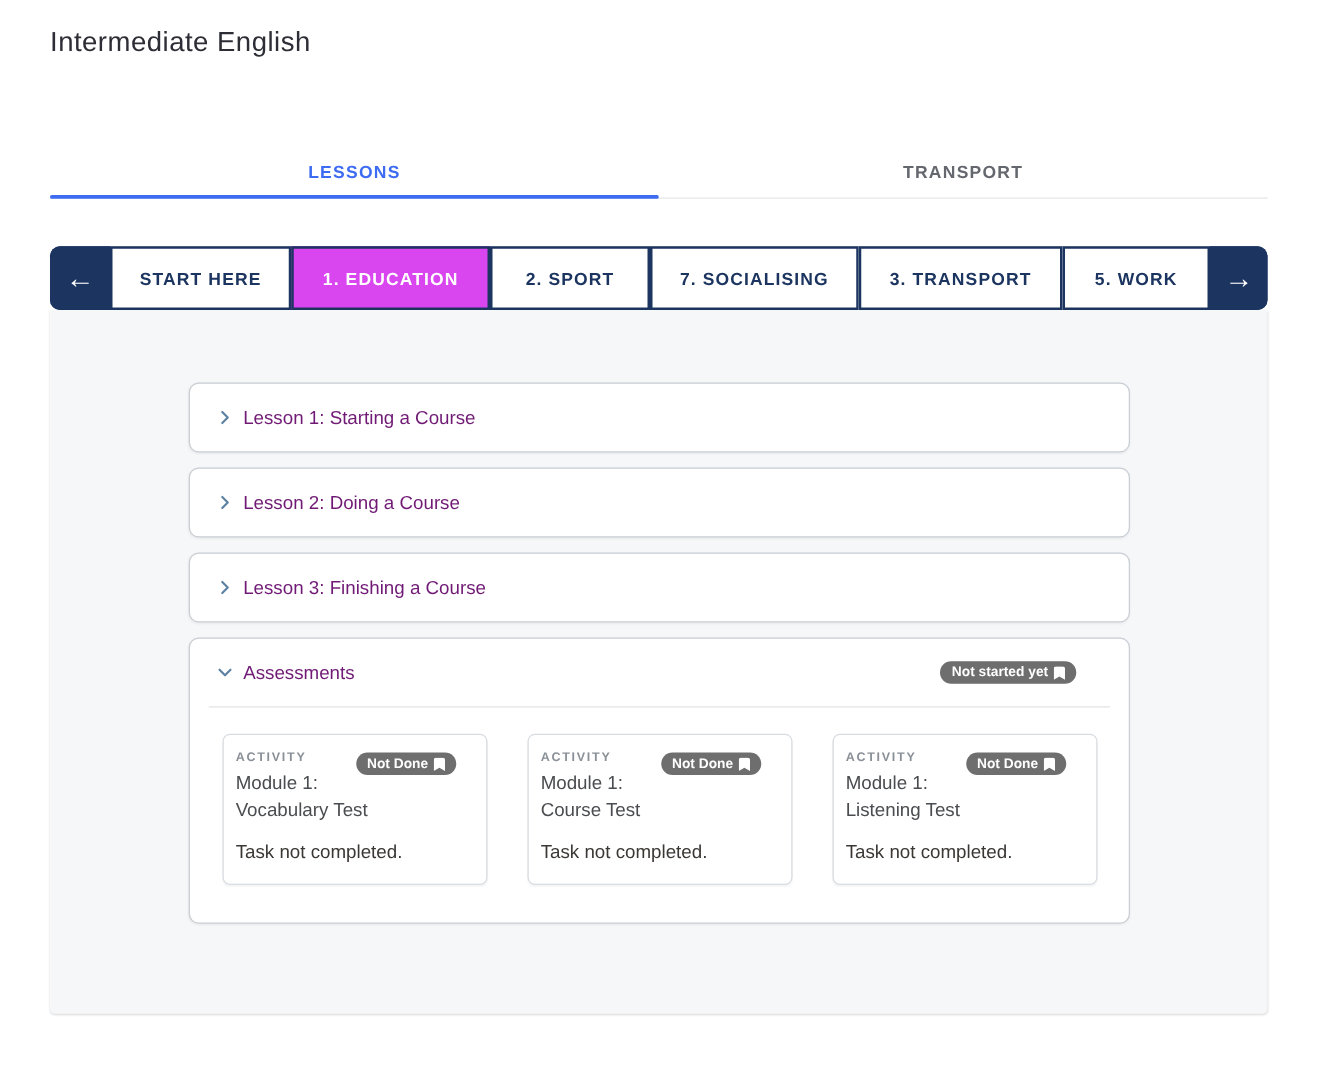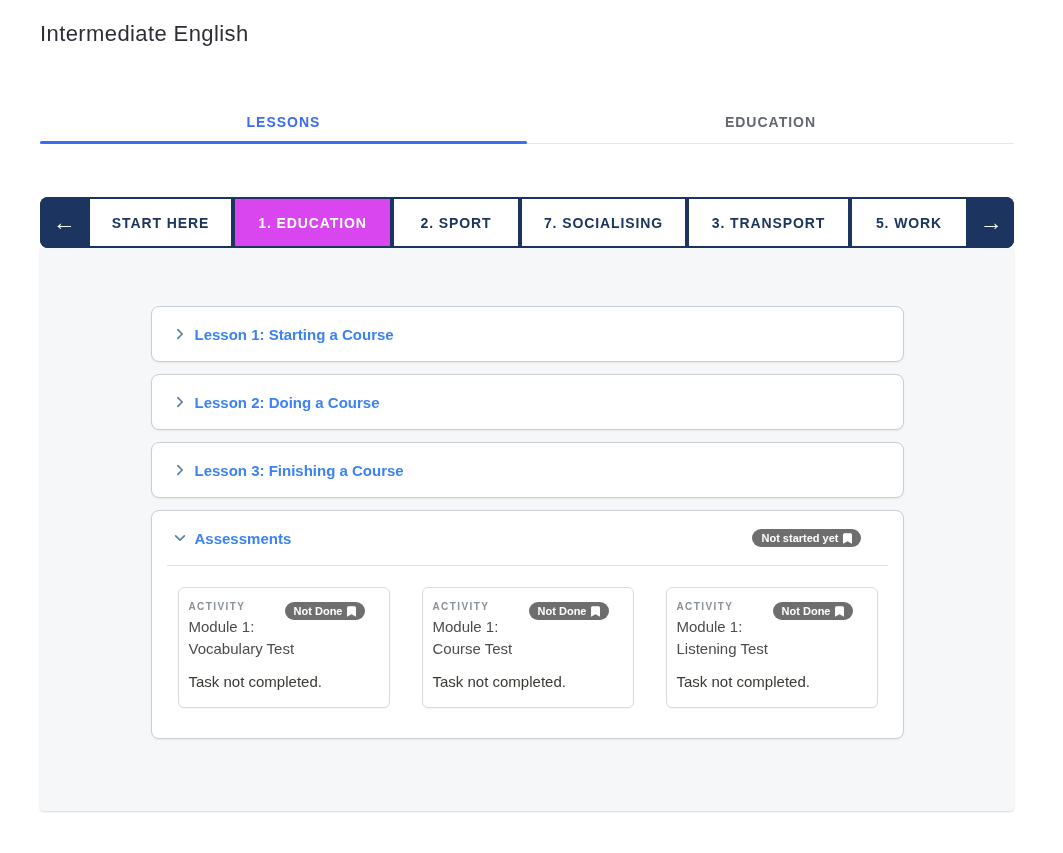--- a/index.html
+++ b/index.html
@@ -12,21 +12,21 @@
   .stage { position:relative; width:1063px; height:853px; }
 
   
   .page-title {
     position:absolute; left:40px; top:21px;
     font-size:22px; font-weight:500; letter-spacing:.4px; color:#2d2d35;
   }
 
   
   .view-tabs {
-    position:absolute; left:40px; top:100px; width:974px; height:44px;
+    position:absolute; left:40px; top:115px; width:974px; height:44px;
     display:flex; border-bottom:1px solid #e4e6e9;
   }
   .view-tab {
     flex:1 1 50%; display:flex; align-items:center; justify-content:center;
     font-size:14px; font-weight:600; letter-spacing:1px; cursor:pointer;
     position:relative; color:#64686e;
   }
   .view-tab.active { color:#3d6bf2; }
   .view-tab .indicator {
     position:absolute; left:0; right:0; bottom:-1px; height:3px;
@@ -71,21 +71,21 @@
     background:#ffffff; border:1px solid #c9ced4; border-radius:8px;
     box-shadow:0 1px 2px rgba(0,0,0,.06);
     margin-bottom:12px;
   }
   .acc-header {
     height:54px; display:flex; align-items:center;
     padding:0 42px 0 21px; cursor:pointer;
   }
   .acc-header .chev { flex:0 0 14px; height:14px; display:flex; align-items:center; }
   .acc-title {
-    margin-left:8px; font-size:15px; font-weight:700; color:#3b82f6;
+    margin-left:8px; font-size:15px; font-weight:400; color:#701a75;
   }
   .spacer { flex:1; }
 
   .pill {
     display:inline-flex; align-items:center; gap:4px;
     background:#6e6e6e; color:#ffffff; border-radius:10px;
     font-size:11px; font-weight:700; padding:3px 9px; white-space:nowrap;
   }
   .pill svg { width:9px; height:11px; fill:#ffffff; }
 
@@ -113,21 +113,21 @@
 <div class="stage">
 
   <div class="page-title">Intermediate English</div>
 
   <div class="view-tabs">
     <div class="view-tab active">
       <span>LESSONS</span>
       <span class="indicator"></span>
     </div>
     <div class="view-tab">
-      <span>EDUCATION</span>
+      <span>TRANSPORT</span>
 
     </div>
   </div>
 
   <div class="unit-nav">
     <div class="nav-arrow prev">
       <span>←</span>
     </div>
     <div class="unit-tab">
       <span>START HERE</span>

